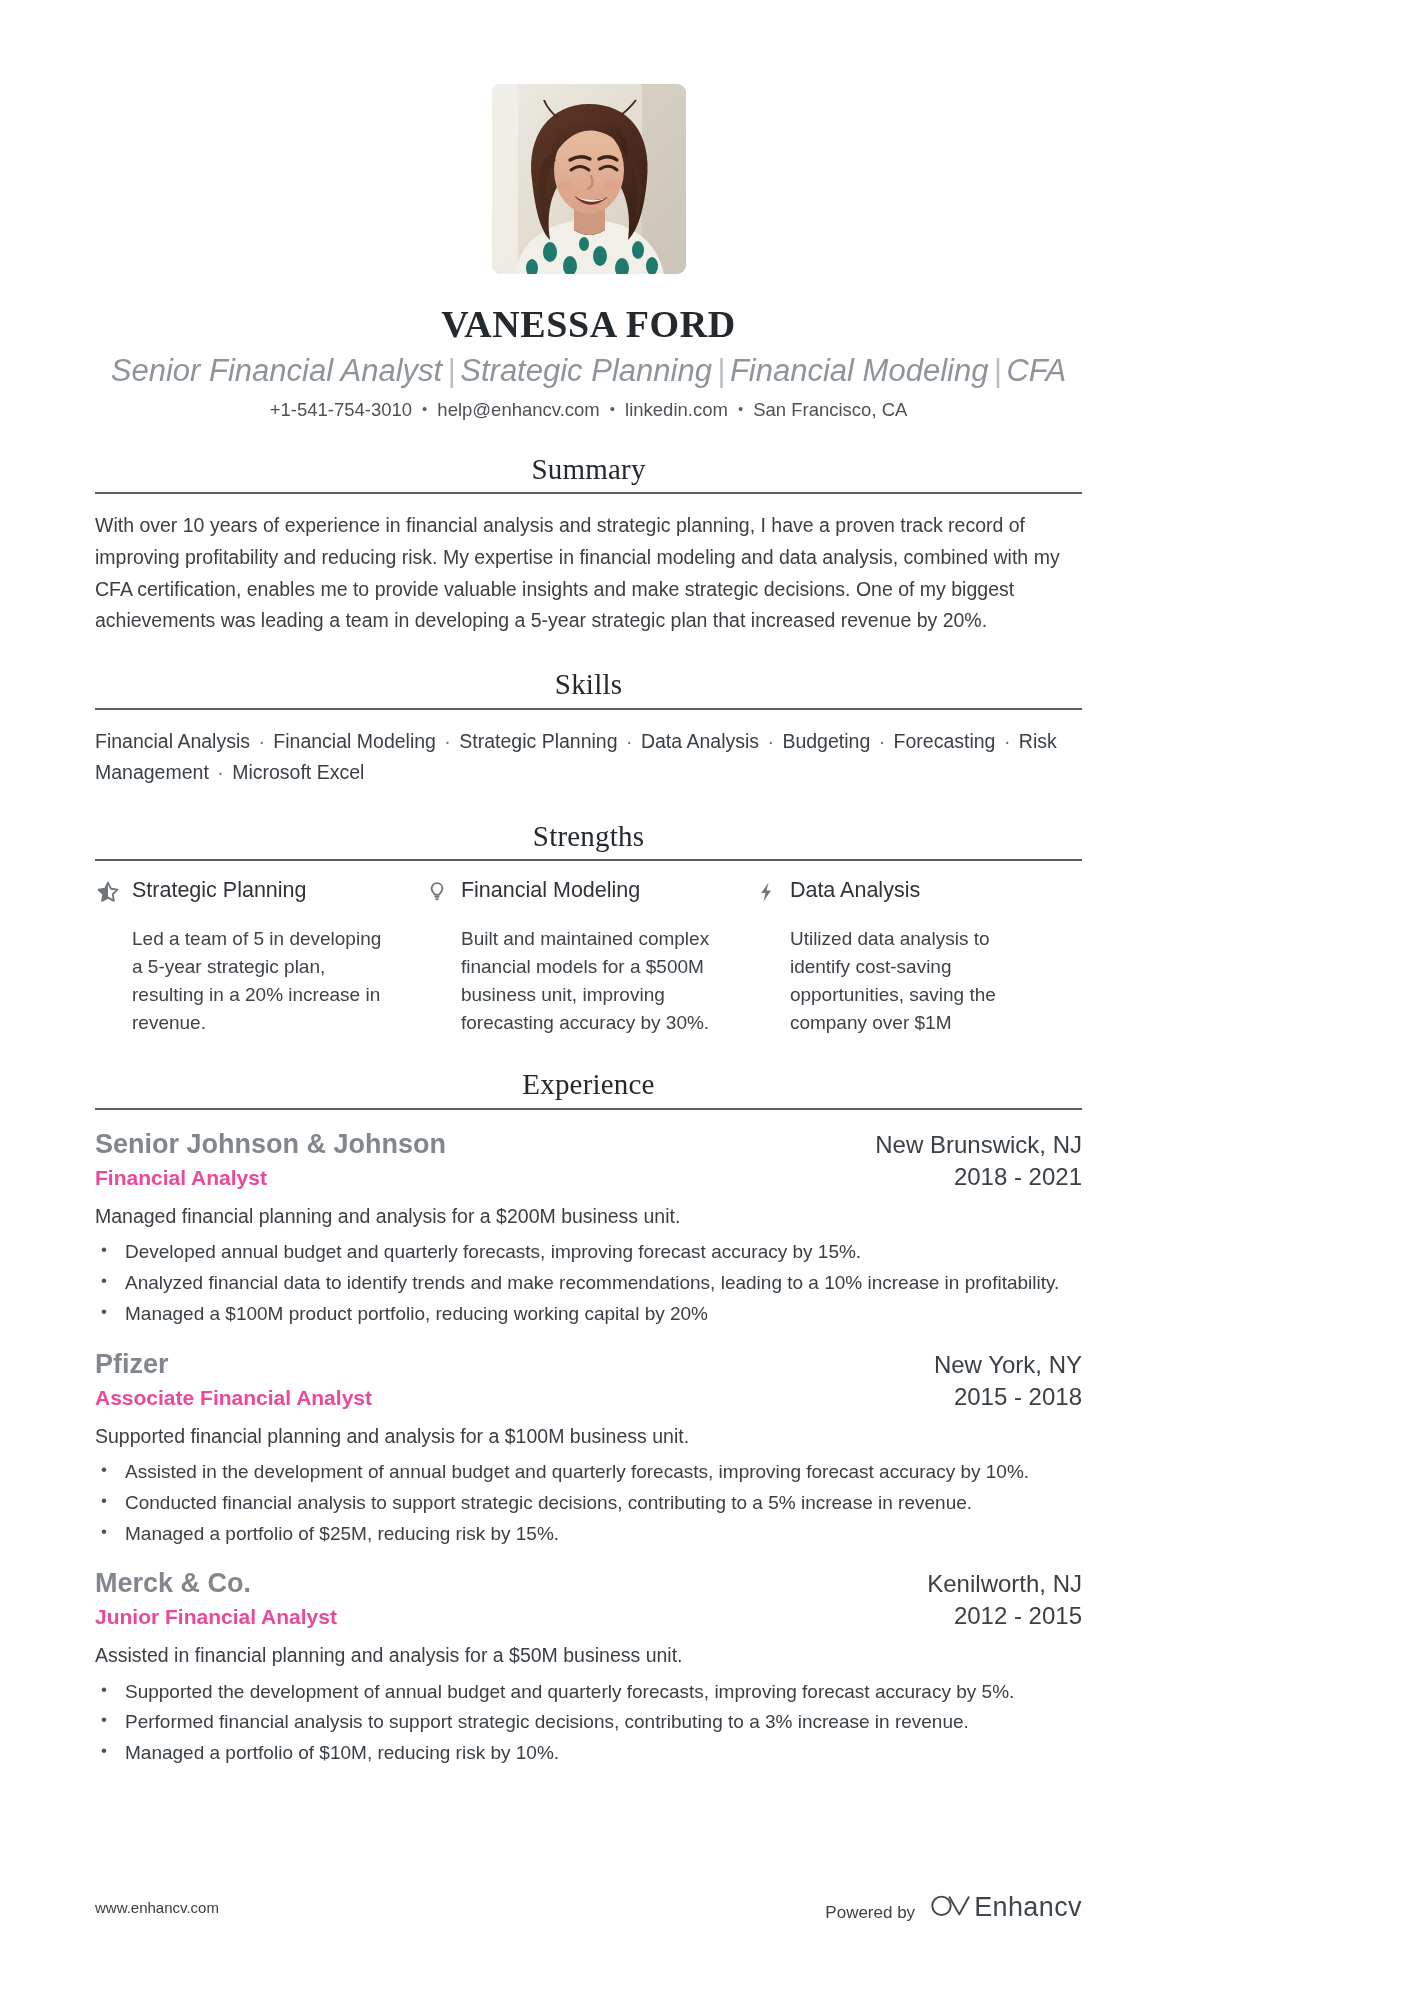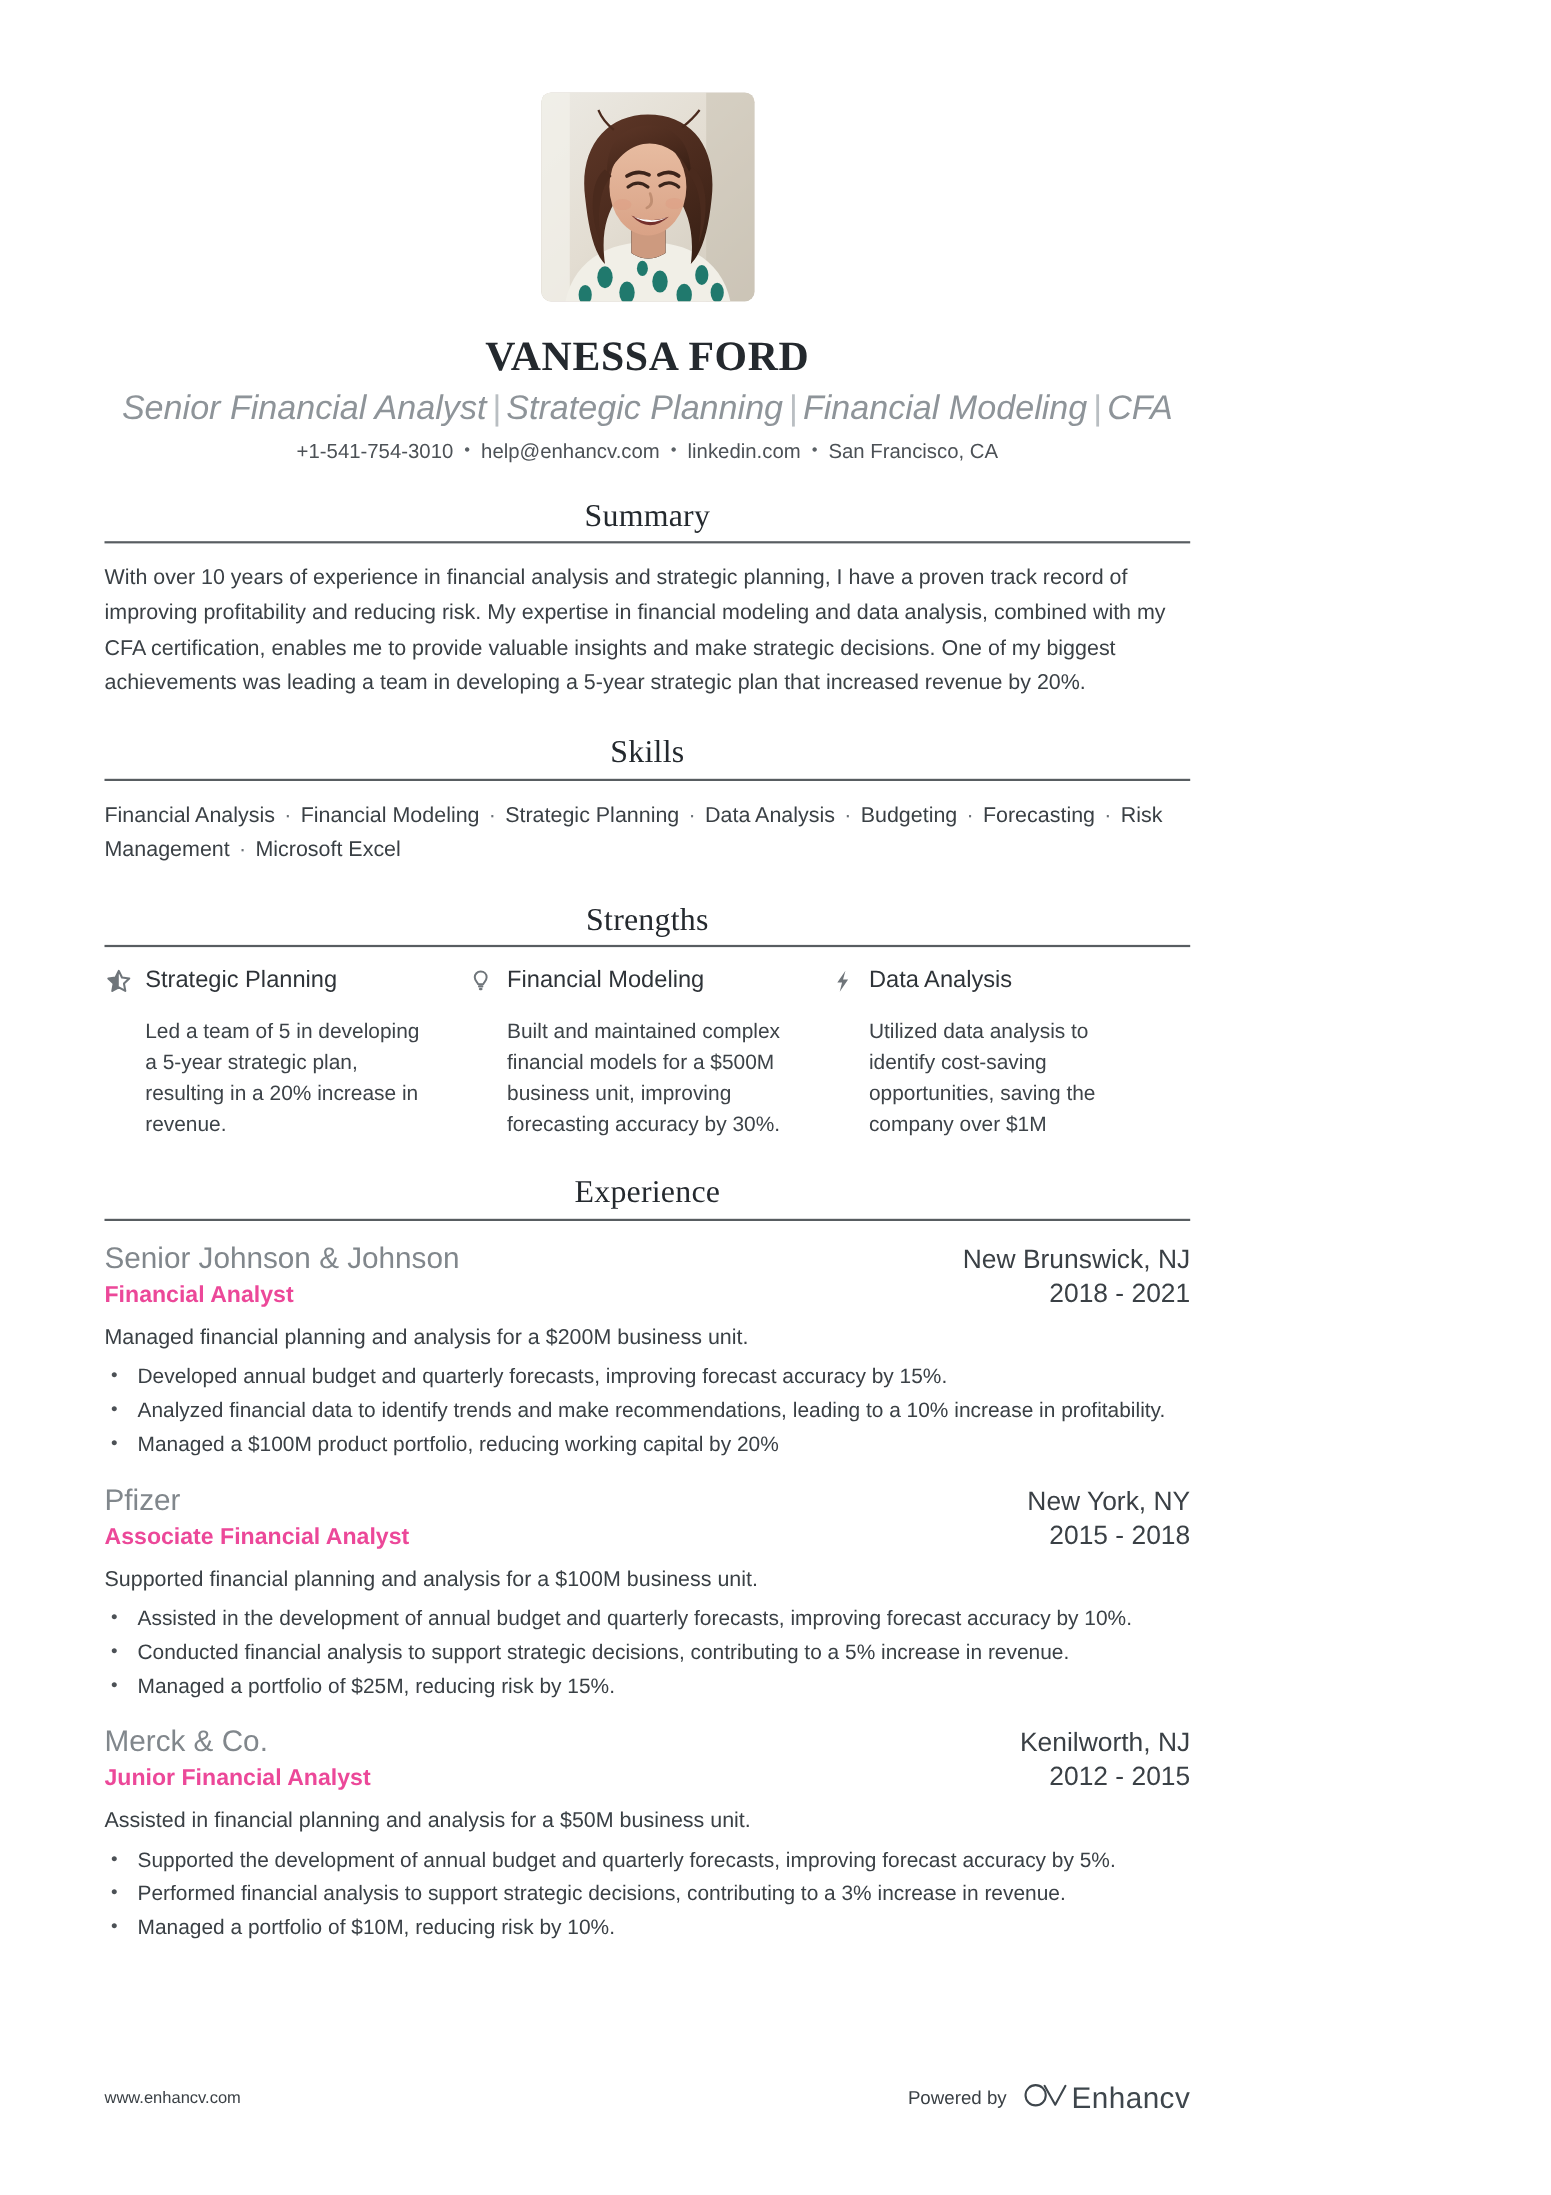--- a/index.html
+++ b/index.html
@@ -155,21 +155,21 @@
   
   .job { margin-top: 18px; }
   .job:first-child { margin-top: 2px; }
   .job-row {
     display: flex;
     justify-content: space-between;
     align-items: baseline;
   }
   .company {
     font-size: 27px;
-    font-weight: 400;
+    font-weight: 700;
     color: #81878c;
     line-height: 1.22;
   }
   .location {
     font-size: 24px;
     color: #3a4045;
     line-height: 1.22;
     white-space: nowrap;
   }
   .title {
@@ -220,21 +220,21 @@
     display: flex;
     justify-content: space-between;
     align-items: center;
   }
   .footer-url {
     font-size: 15px;
     color: #3a4045;
   }
   .footer-right {
     display: flex;
-    align-items: center;
+    align-items: flex-end;
     gap: 14px;
   }
   .powered {
     font-size: 17px;
     color: #3a4045;
   }
   .brand {
     display: flex;
     align-items: center;
     gap: 1px;

